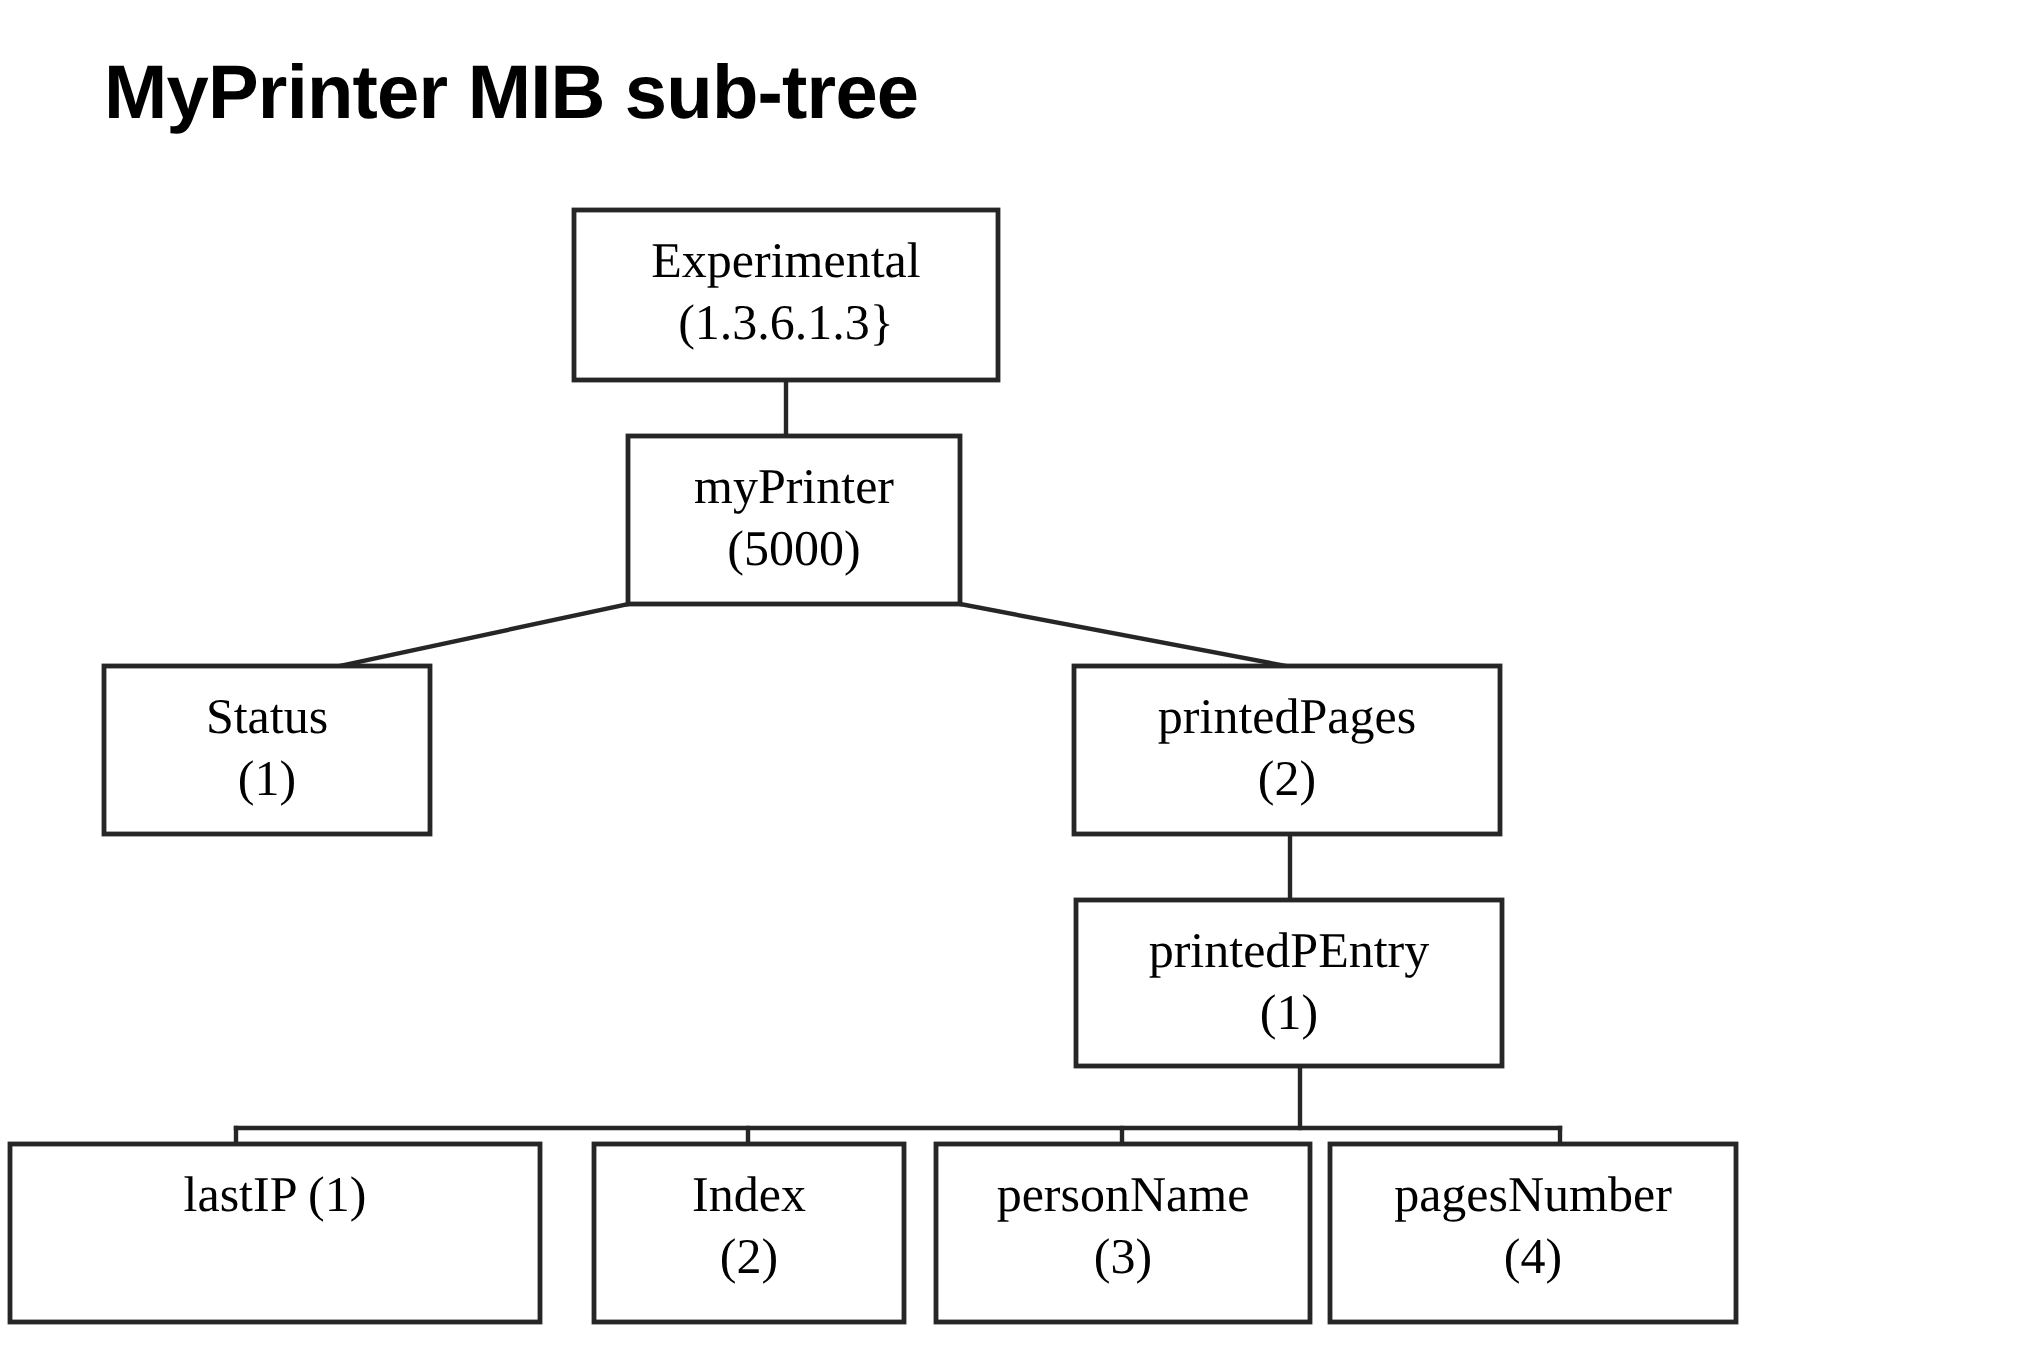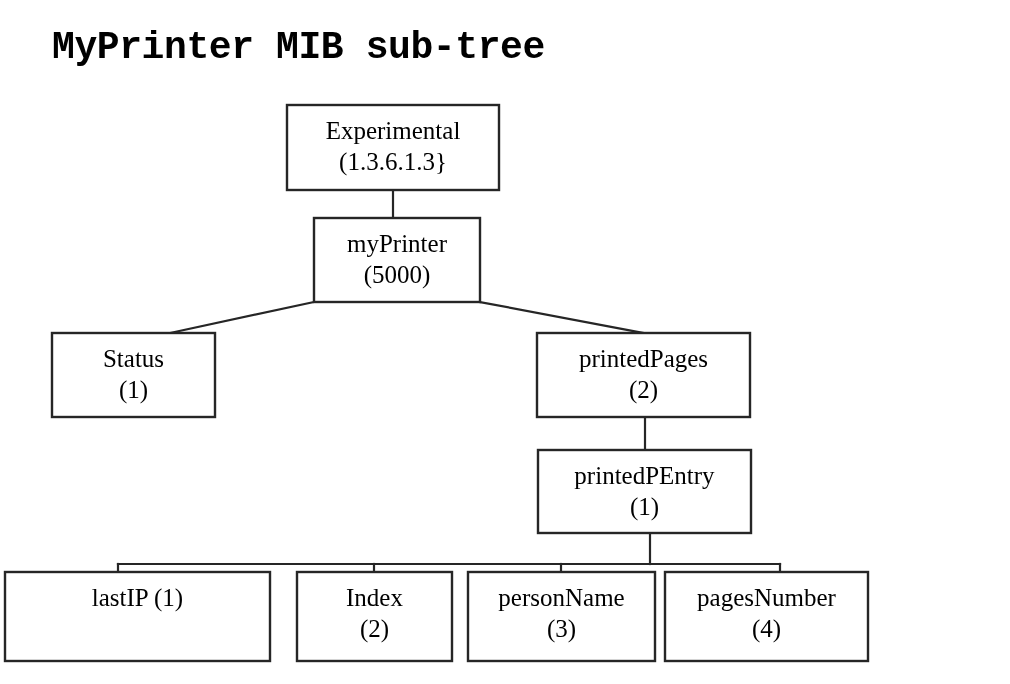--- a/index.html
+++ b/index.html
@@ -18,21 +18,21 @@
   #page {
     position: relative;
     width: 1010px;
     height: 684px;
     background: #ffffff;
   }
   #diagram-title {
     position: absolute;
     left: 52px;
     top: 26px;
-    font-family: Liberation Mono, monospace;
+    font-family: Liberation Sans, sans-serif;
     font-weight: bold;
     font-size: 38px;
     letter-spacing: -0.4px;
     color: #000000;
     white-space: nowrap;
   }
   #tree-svg {
     position: absolute;
     left: 0;
     top: 0;

